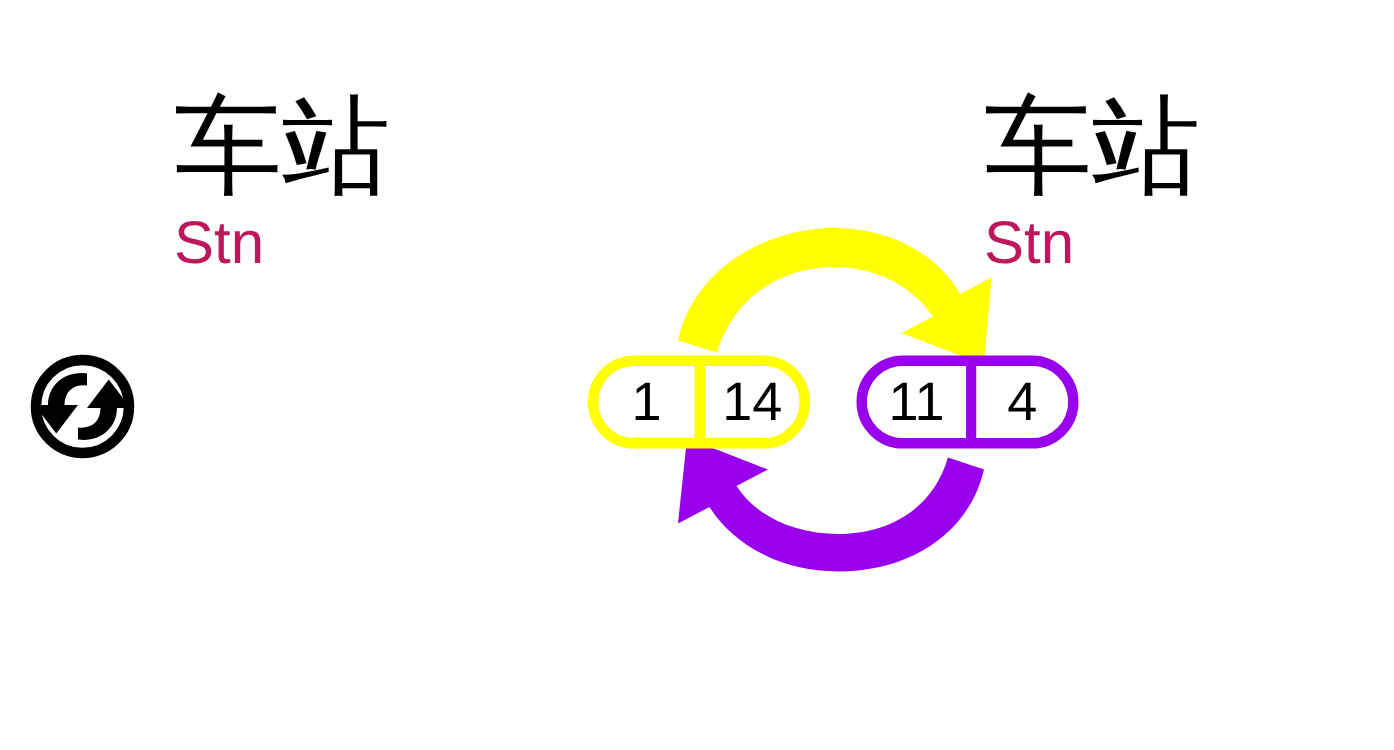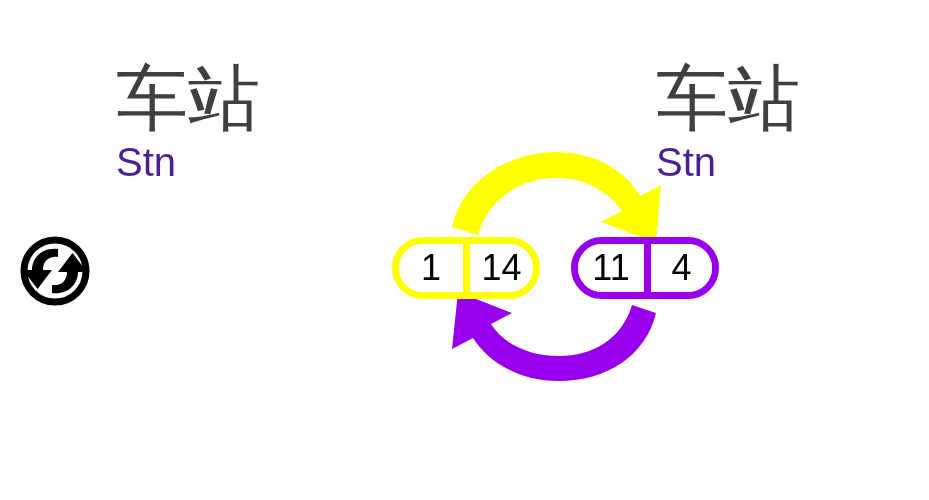--- a/index.html
+++ b/index.html
@@ -24,28 +24,28 @@
   .station-label {
     position: absolute;
     text-align: left;
     line-height: 1;
     color: #000000;
   }
   .station-cn {
     font-size: 72px;
     font-weight: 400;
     letter-spacing: 0px;
-    color: #404040;
+    color: #000000;
     white-space: nowrap;
     line-height: 1.0;
   }
   .station-en {
     font-size: 40px;
     font-weight: 400;
-    color: #4c1d95;
+    color: #be185d;
     white-space: nowrap;
     line-height: 1.0;
     margin-top: 8px;
   }
 
   #station-left  { left: 116px; top: 62px; }
   #station-right { left: 656px; top: 62px; }
 
   
   #interchange-icon {

